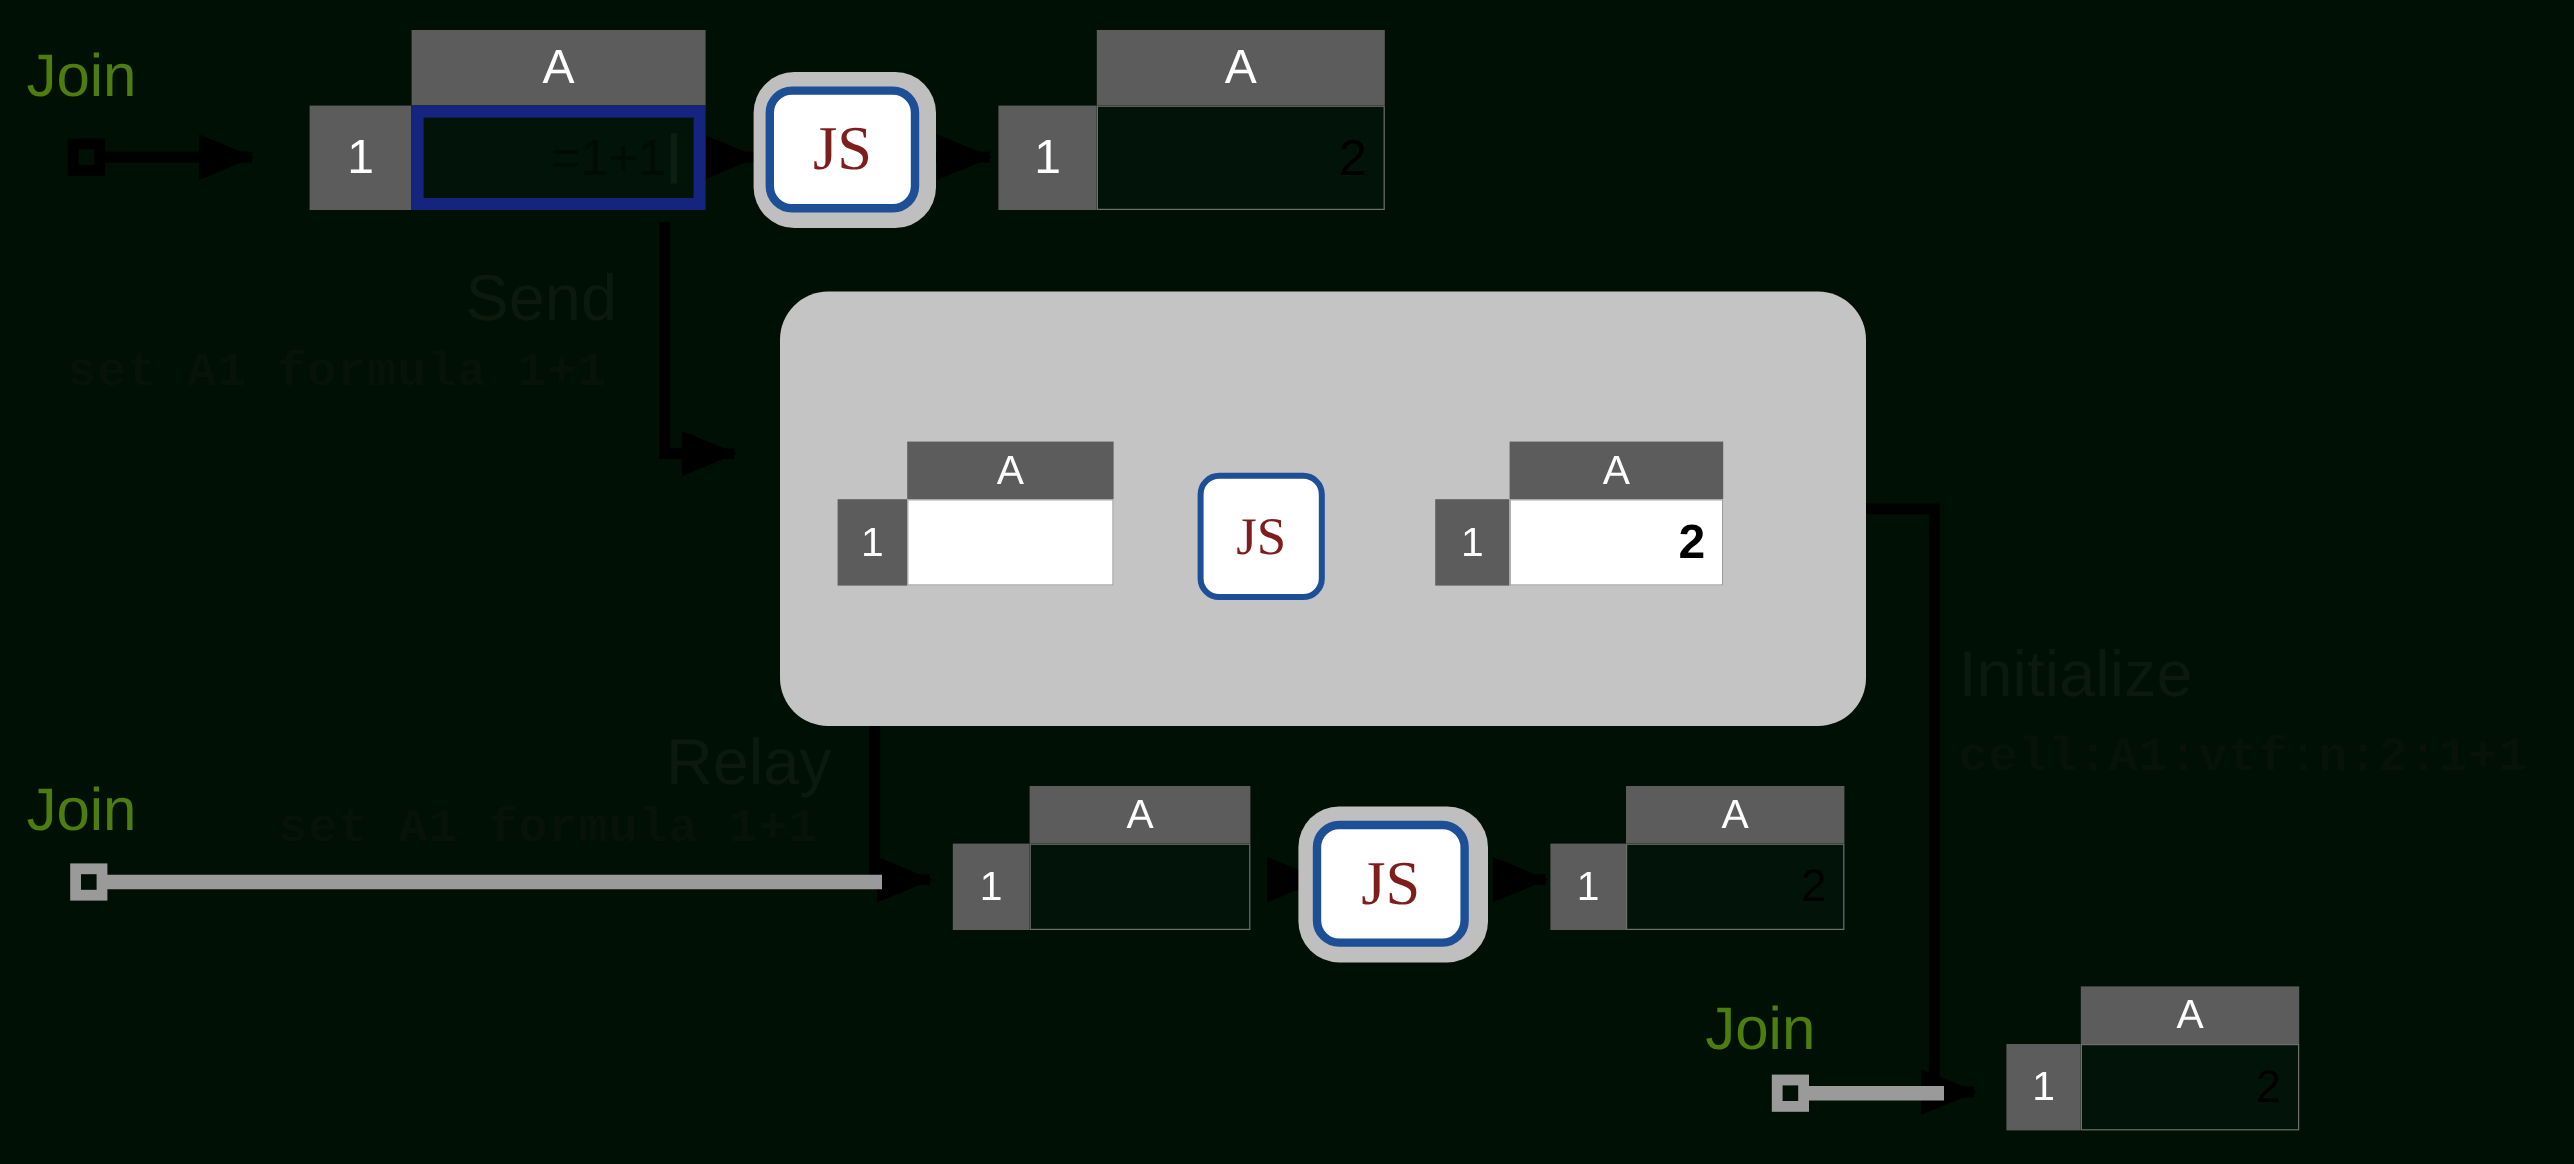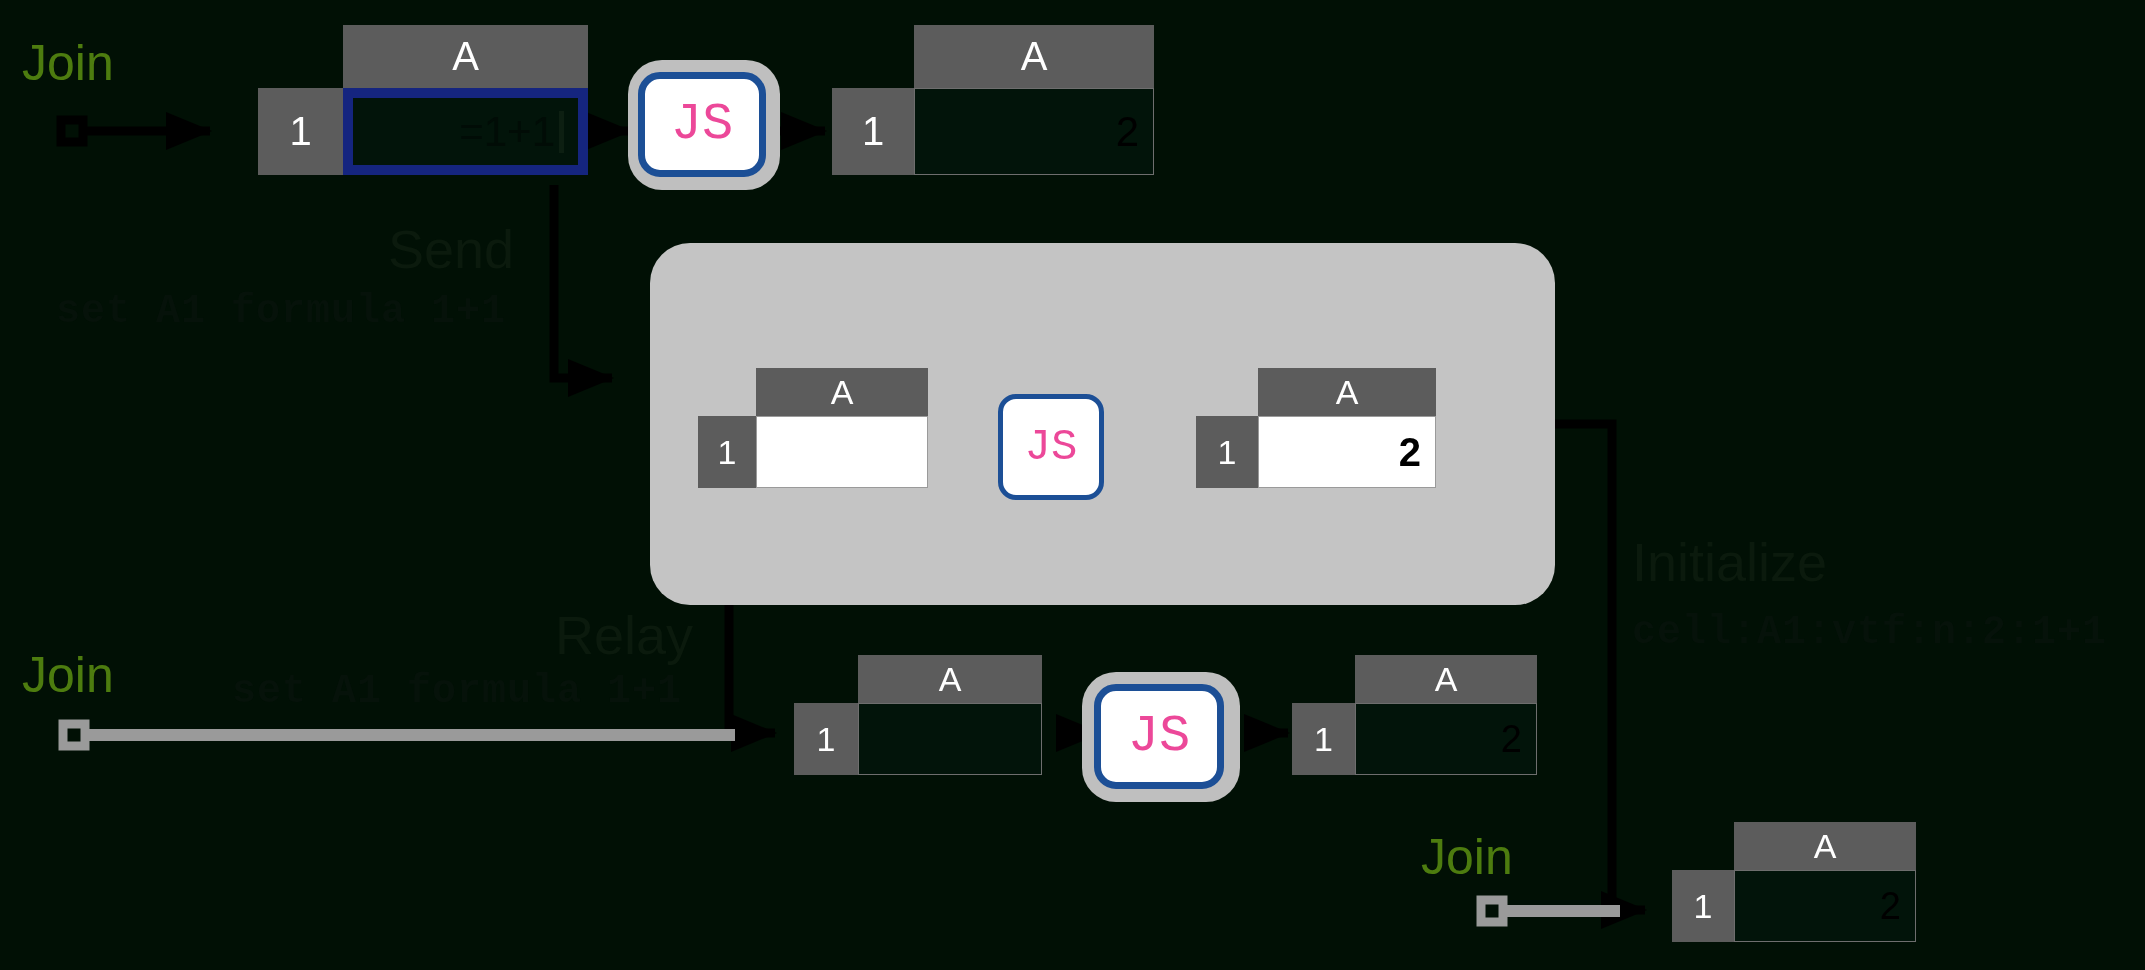--- a/index.html
+++ b/index.html
@@ -109,26 +109,26 @@
     margin-left: 4px;
   }
 
   
   .js-badge {
     position: absolute;
     box-sizing: border-box;
     background: #ffffff;
     border: 7px solid #1c4f96;
     border-radius: 22px;
-    color: #ec4899;
+    color: #7f1d1d;
     font-size: 52px;
     display: flex;
     align-items: center;
     justify-content: center;
-    font-family: Liberation Mono, monospace;
+    font-family: Liberation Serif, serif;
     z-index: 6;
   }
   .js-shadow {
     position: absolute;
     background: #bfbfbf;
     border-radius: 34px;
     z-index: 5;
   }
   .js-badge.plain {
     border-width: 5px;

